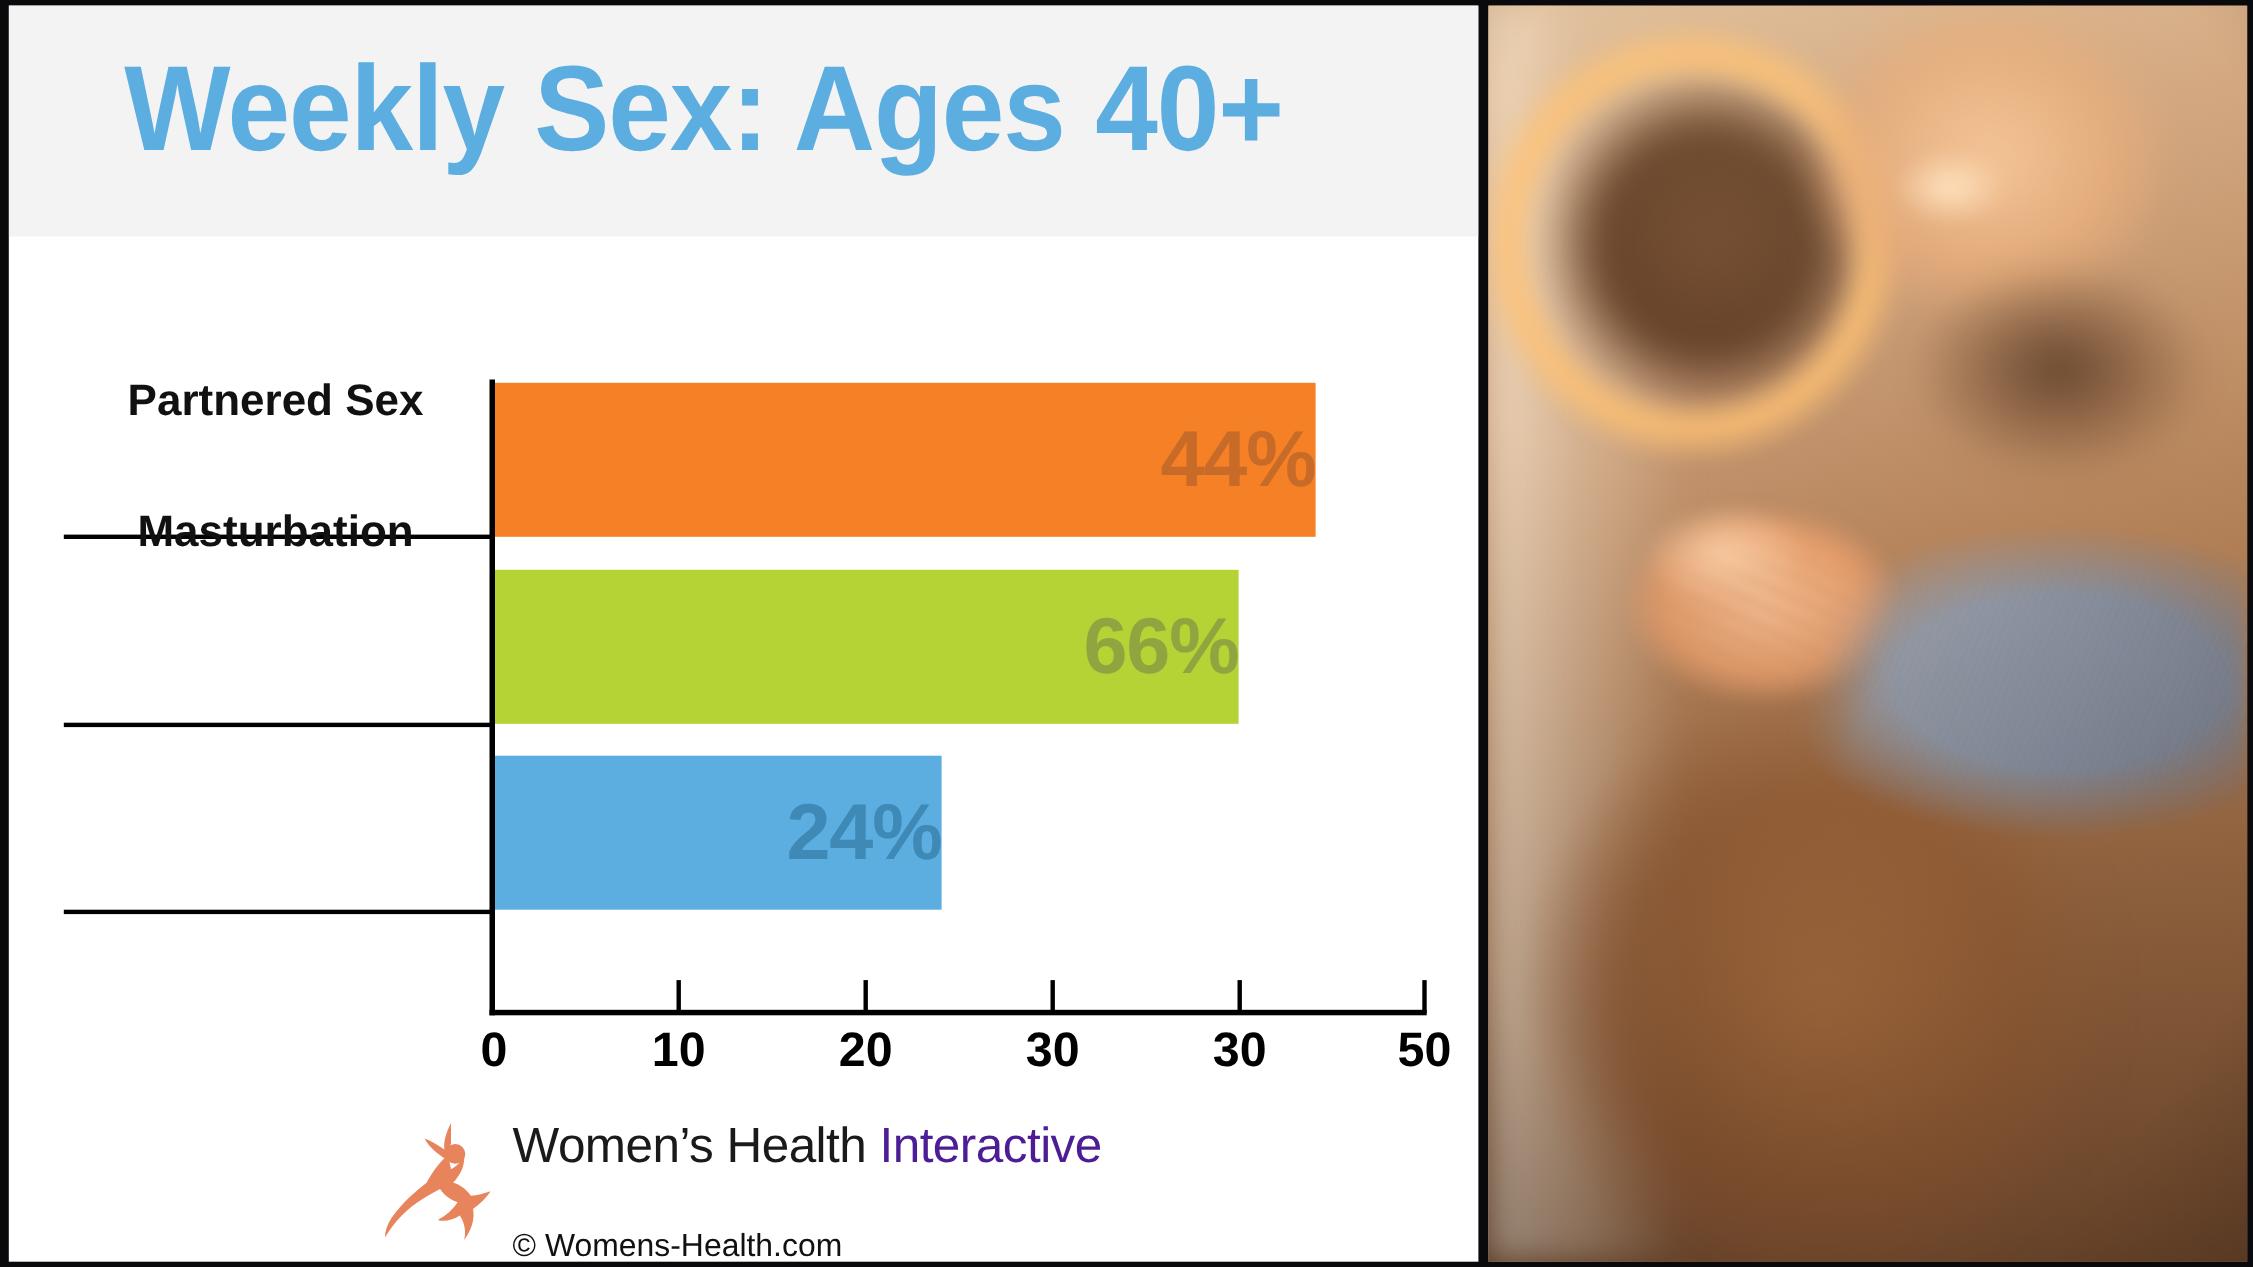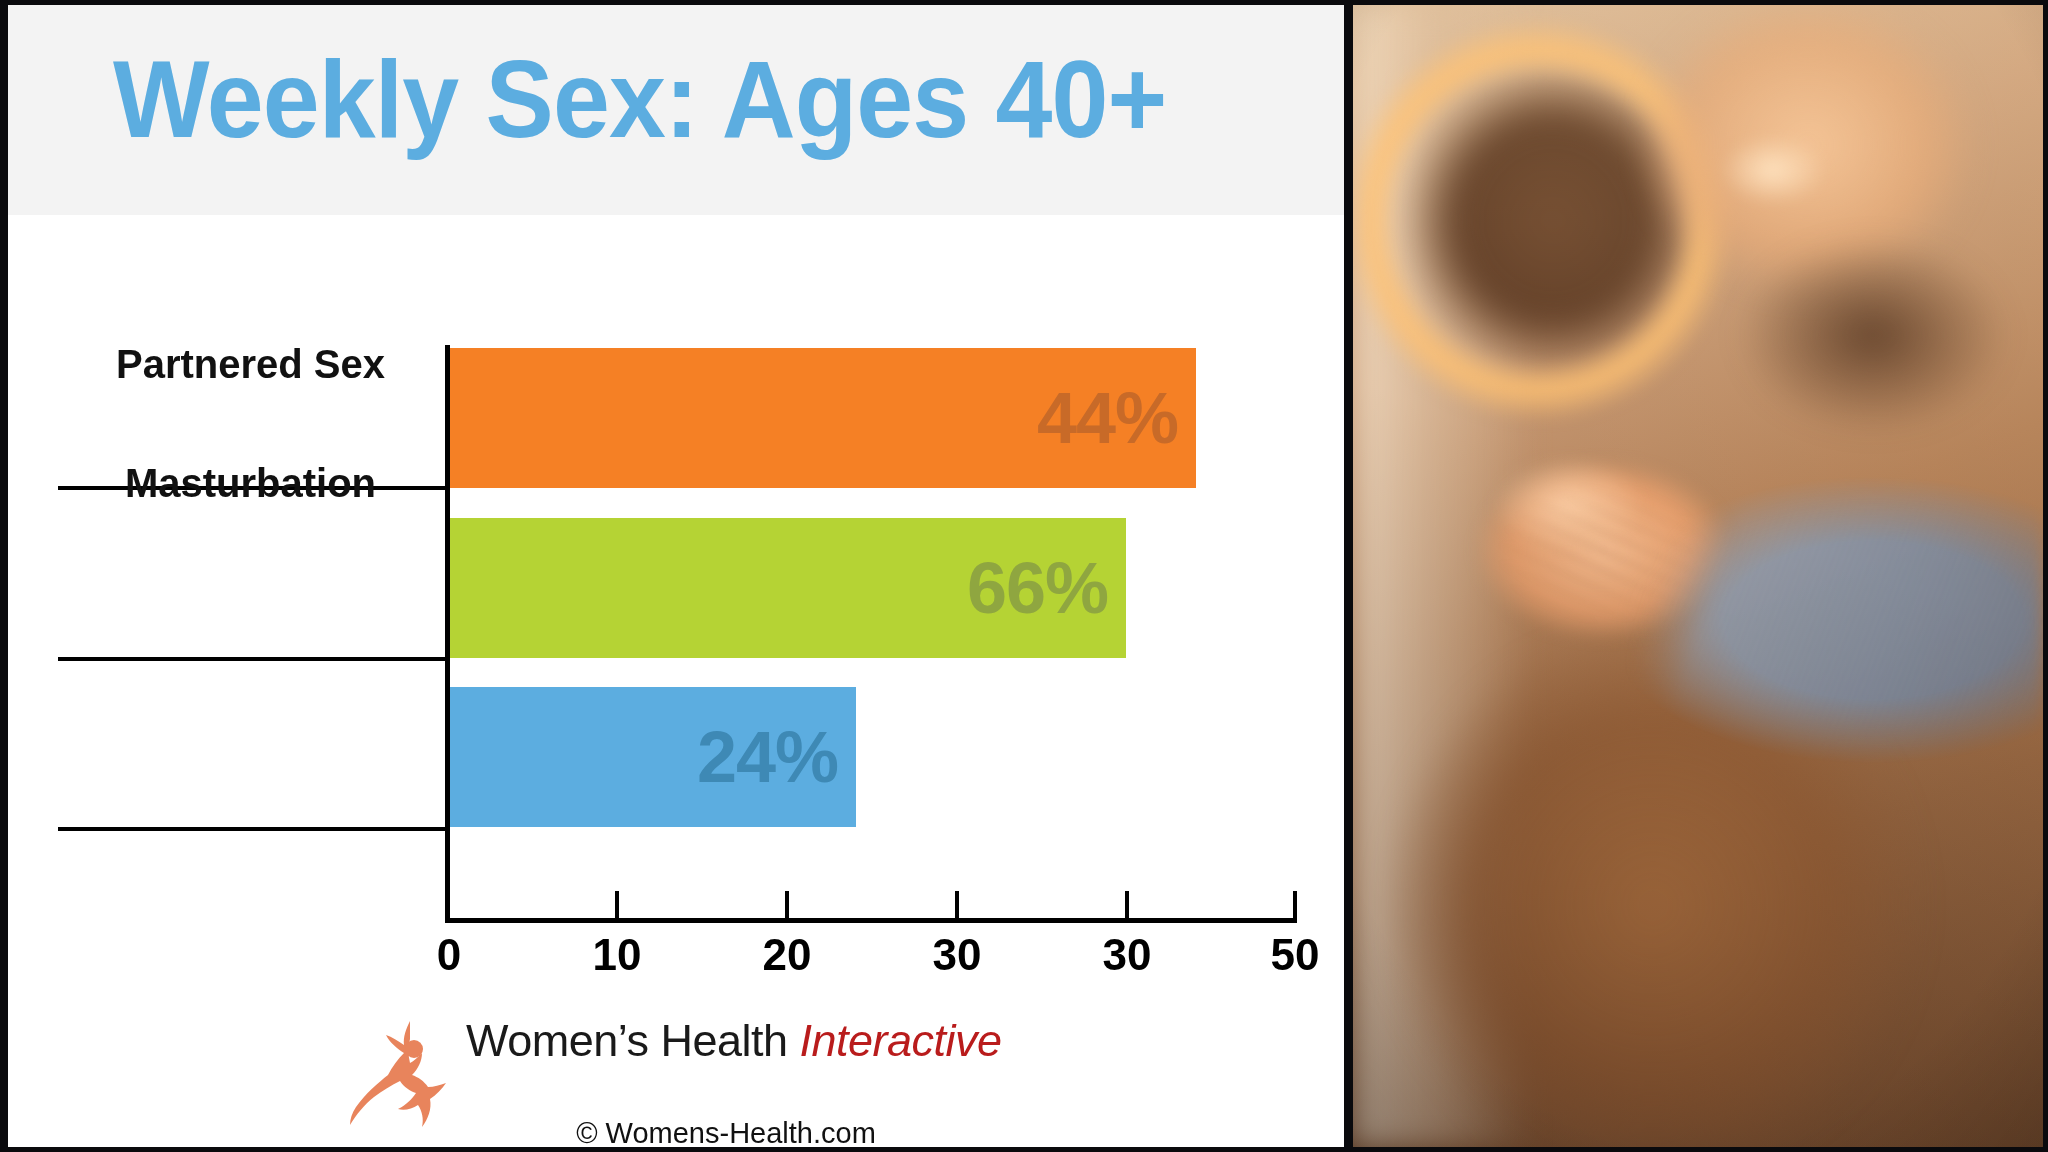--- a/index.html
+++ b/index.html
@@ -61,21 +61,20 @@
     position: absolute;
     left: 440px;
     height: 140px;
     display: flex;
     align-items: center;
     justify-content: flex-end;
   }
   .bar-value {
     font-size: 72px;
     font-weight: bold;
-    padding-right: 18px;
     letter-spacing: -1px;
     font-family: "Liberation Sans", sans-serif;
     line-height: 1;
   }
 
   #y-axis {
     position: absolute;
     left: 437px; top: 340px;
     width: 5px; height: 578px;
     background: #000000;
@@ -118,35 +117,35 @@
   #logo-mark { position: absolute; left: 0; top: 2px; width: 112px; height: 118px; }
   #logo-text-wrap { position: absolute; left: 118px; top: 4px; width: 520px; }
   #logo-wordmark {
     font-size: 45px;
     color: #1a1a1a;
     white-space: nowrap;
     letter-spacing: -0.5px;
     line-height: 1.05;
     font-family: "Liberation Sans", sans-serif;
   }
-  #logo-wordmark .accent { color: #b91c1c; font-style: italic; }
+  #logo-wordmark .accent { color: #4c1d95; }
   #logo-tagline {
     font-size: 26px;
     color: #808080;
     font-weight: bold;
     white-space: nowrap;
     letter-spacing: 0.1px;
     margin-top: 2px;
     font-family: "Liberation Sans Narrow", "Liberation Sans", sans-serif;
   }
   #logo-copyright {
     position: absolute;
     left: 118px; top: 104px;
     width: 520px;
-    text-align: center;
+    text-align: left;
     font-size: 29px;
     color: #111111;
     white-space: nowrap;
     font-family: "Liberation Sans", sans-serif;
   }
 
   
   #photo-panel {
     position: absolute;
     left: 1353px; top: 5px;

